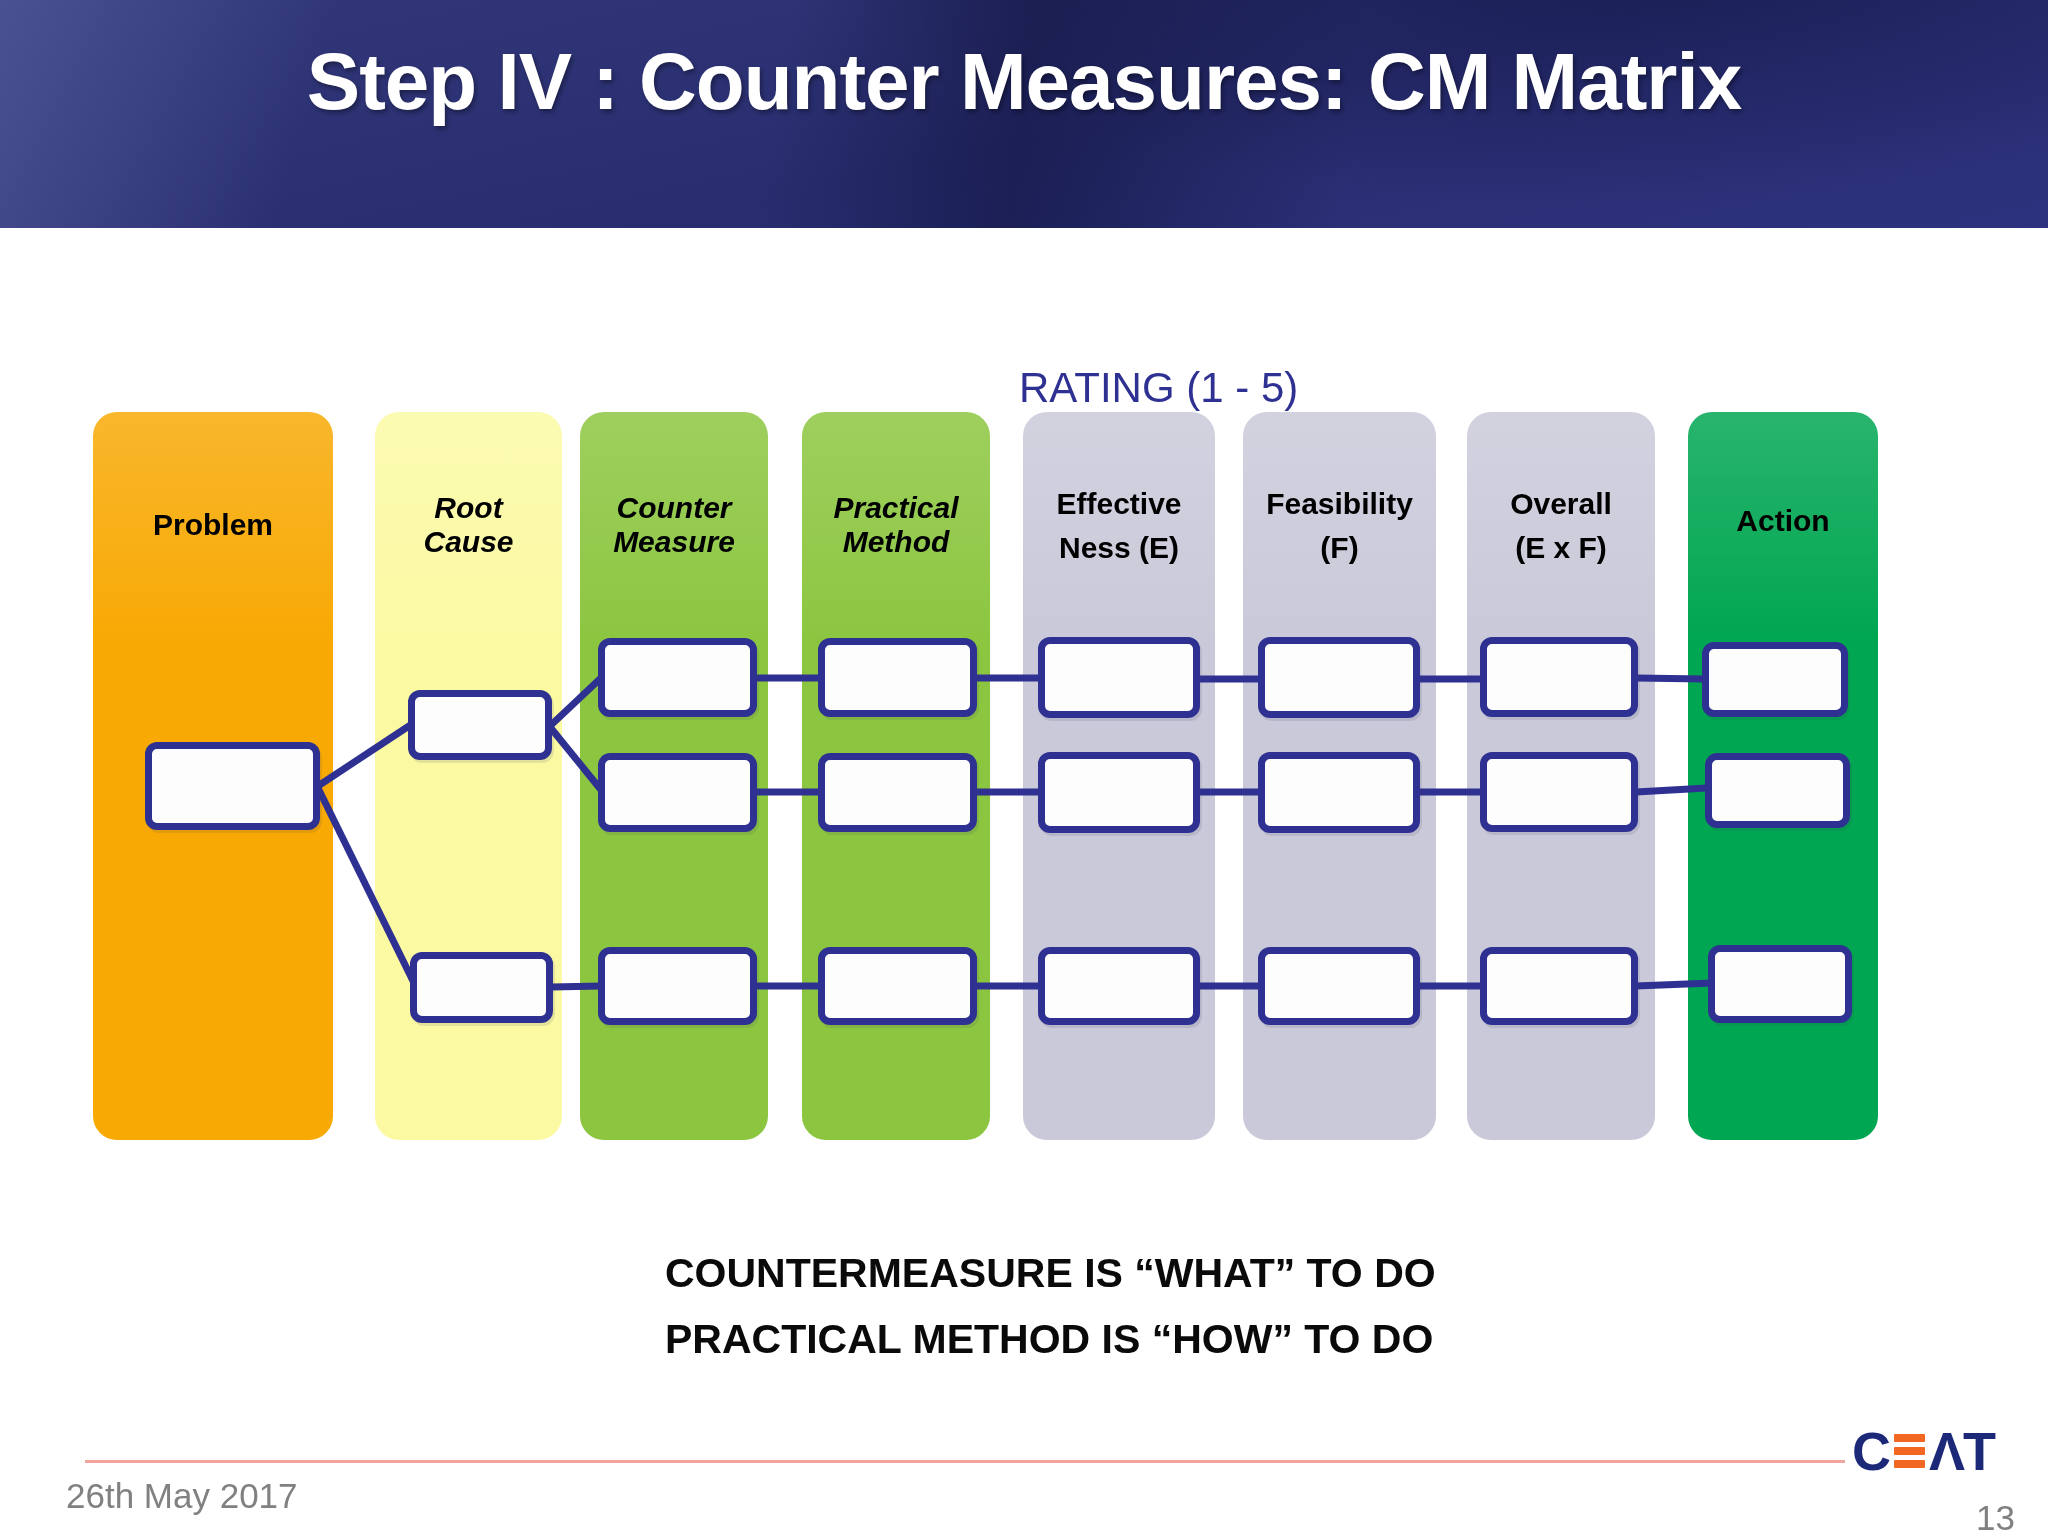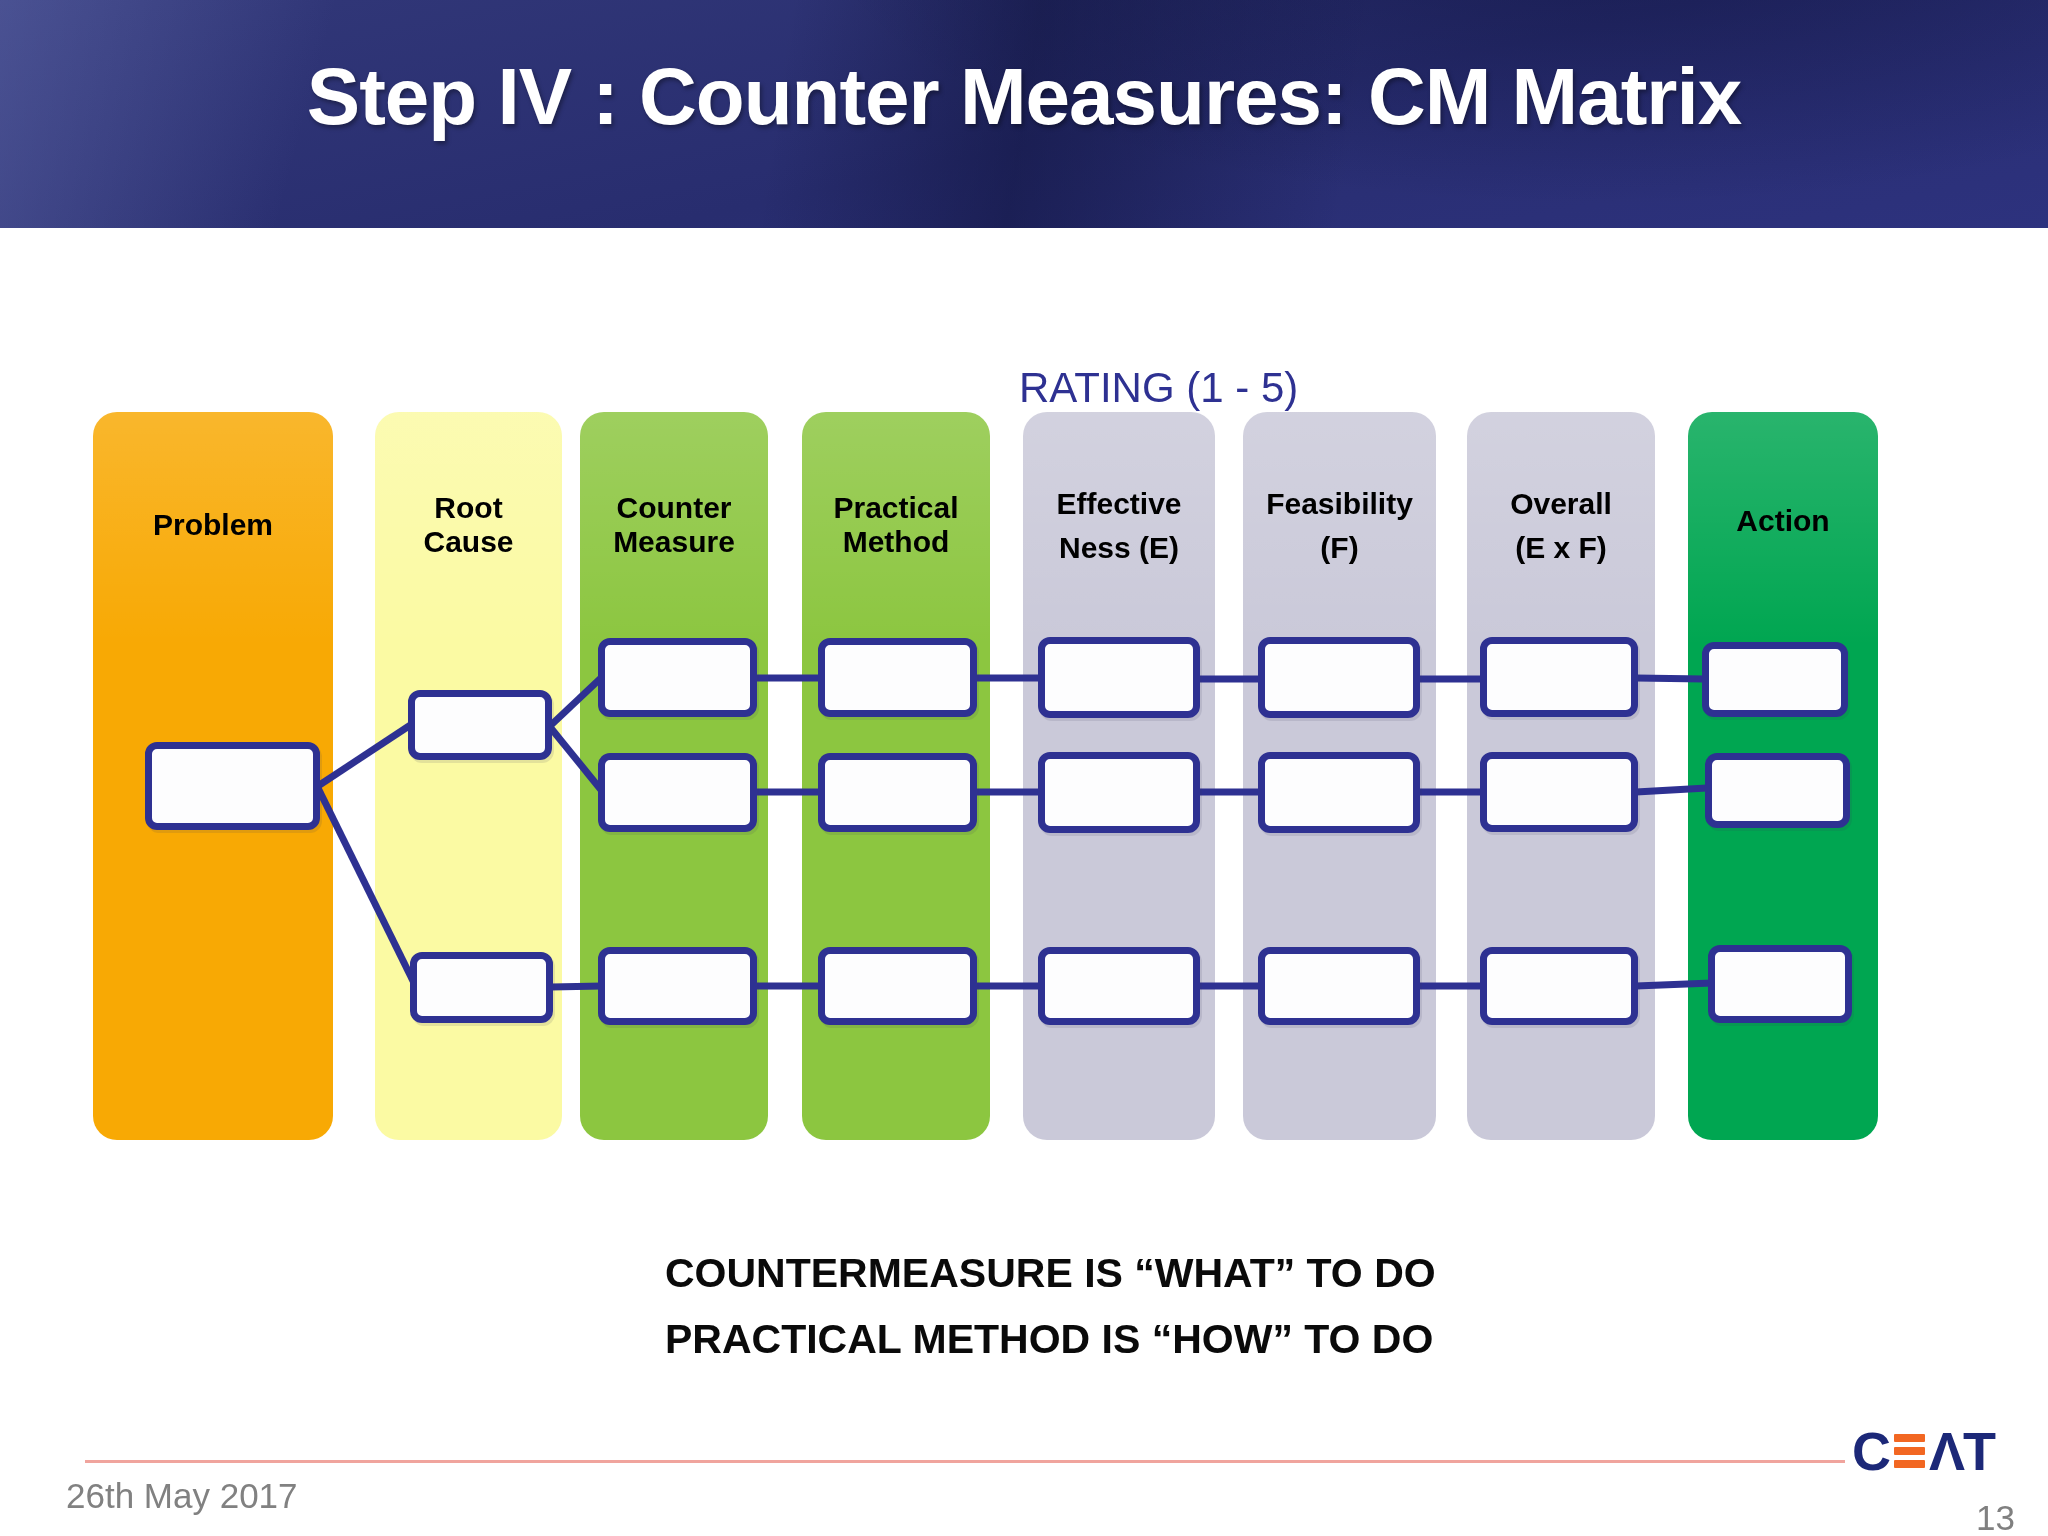--- a/index.html
+++ b/index.html
@@ -11,21 +11,21 @@
   
   .header {
     position:absolute; left:0; top:0; width:2048px; height:228px;
     background:
       linear-gradient(105deg, rgba(110,120,185,0.40) 0%, rgba(110,120,185,0) 16%),
       linear-gradient(99deg, rgba(10,13,50,0) 38%, rgba(10,13,50,0.45) 50%, rgba(10,13,50,0) 66%),
       radial-gradient(ellipse 1200px 420px at 78% -30%, rgba(12,15,58,0.55), rgba(12,15,58,0) 65%),
       linear-gradient(168deg, #323879 0%, #282d6f 55%, #2d327e 100%);
   }
   .slide-title {
-    position:absolute; left:0; top:51px; width:2048px; text-align:center;
+    position:absolute; left:0; top:36px; width:2048px; text-align:center;
     color:#ffffff; font-size:80px; font-weight:bold; letter-spacing:-1px;
     text-shadow:2px 3px 4px rgba(0,0,0,0.35);
   }
   .slide-subtitle {
     position:absolute; left:0; top:160px; width:2048px; text-align:center;
     color:#ff0000; font-size:49px; font-weight:bold;
   }
 
   
   .rating-label {
@@ -38,21 +38,21 @@
     position:absolute; top:412px; height:728px; border-radius:24px;
     background-image:linear-gradient(rgba(255,255,255,0.16), rgba(255,255,255,0) 32%);
   }
   .col .label {
     font-weight:bold; color:#000000; font-size:30px; text-align:center;
     white-space:nowrap;
   }
   .col .label span { display:block; }
   .pad-single  .label { padding-top:96px; line-height:34px; }
   .pad-action  .label { padding-top:92px; line-height:34px; }
-  .pad-two     .label { padding-top:79px; line-height:34px; }
+  .pad-two     .label { padding-top:79px; line-height:34px;font-style:italic; }
   .pad-rating  .label { padding-top:70px; line-height:44px; }
 
   
   .nbox {
     position:absolute; box-sizing:border-box; background:#fdfdfe;
     border:7px solid #2E3192; border-radius:12px;
     box-shadow:2px 3px 0 rgba(60,60,90,0.12);
   }
   .connectors { position:absolute; left:0; top:0; }
 

